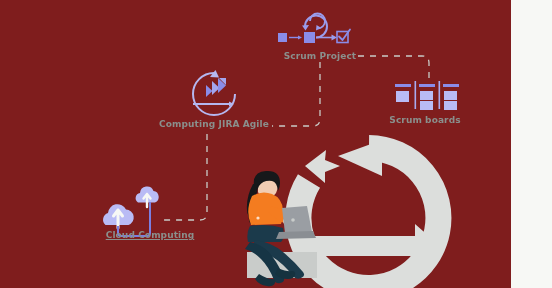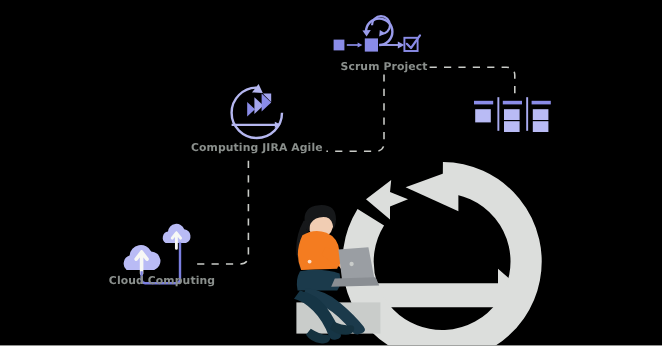--- a/index.html
+++ b/index.html
@@ -2,23 +2,23 @@
 <html><head>
 <meta charset="utf-8">
 <style>
   html, body {
     margin: 0;
     padding: 0;
     background: #f7f8f5;
   }
   #stage {
     position: relative;
-    width: 552px;
+    width: 511px;
     height: 288px;
-    background: #000000;
+    background: #7f1d1d;
     overflow: hidden;
     font-family: "DejaVu Sans", "Liberation Sans", sans-serif;
   }
   #stage svg.layer {
     position: absolute;
     left: 0;
     top: 0;
     width: 552px;
     height: 288px;
   }
@@ -30,21 +30,21 @@
     color: #8a8f8c;
     letter-spacing: 0.1px;
     white-space: nowrap;
     text-align: center;
     transform: translateX(-50%);
     line-height: 12px;
   }
   #label-scrum-project { left: 320px; top: 50px; }
   #label-jira         { left: 214px; top: 118px; }
   #label-boards       { left: 425px; top: 114px; }
-  #label-cloud        { left: 135px; top: 229px; }
+  #label-cloud        { left: 150px; top: 229px; text-decoration: underline; }
 </style>
 </head>
 <body>
 
 <div id="stage">
 
   <svg class="layer" viewBox="0 0 552 288" xmlns="http://www.w3.org/2000/svg">
 
     <g>
       <path d="M300 236 L415 236 L415 224 L440 246 L415 268 L415 256 L300 256 Z" fill="#dcdedc"></path>
@@ -186,16 +186,17 @@
 
     <path d="M282 208 L307 206 L312 232 L285 233 Z" fill="#9a9ea3"></path>
     <path d="M279 232 L313 231 L316 238 L276 239 Z" fill="#8a8e93"></path>
     <circle cx="293" cy="220" r="1.8" fill="#c9ccca"></circle>
   </svg>
 
   <div class="node-label" id="label-scrum-project">Scrum Project</div>
 
   <div class="node-label" id="label-jira">Computing JIRA Agile</div>
 
+  <div class="node-label" id="label-boards">Scrum boards</div>
 
   <div class="node-label" id="label-cloud">Cloud Computing</div>
 
 </div>
 
 </body></html>

